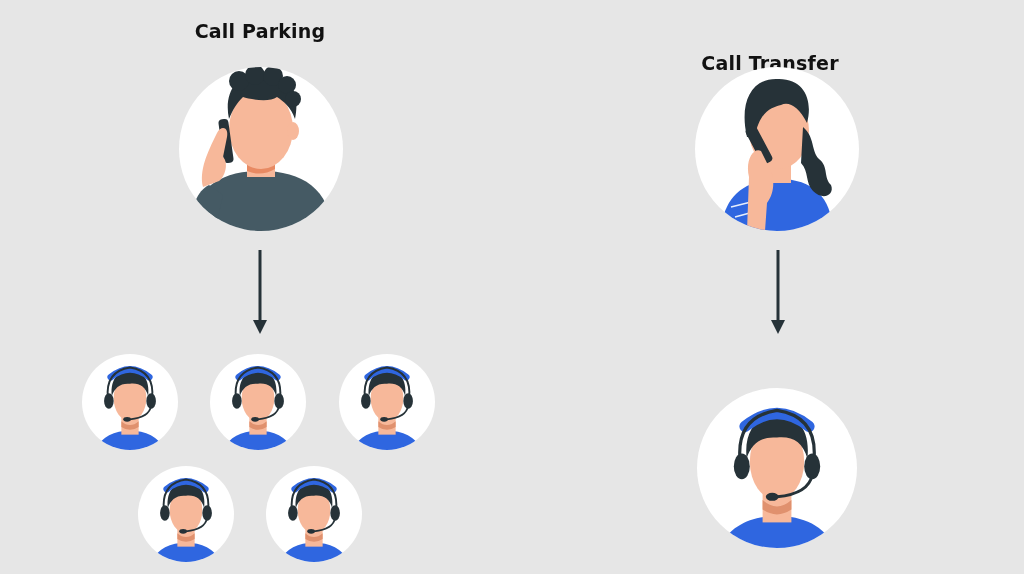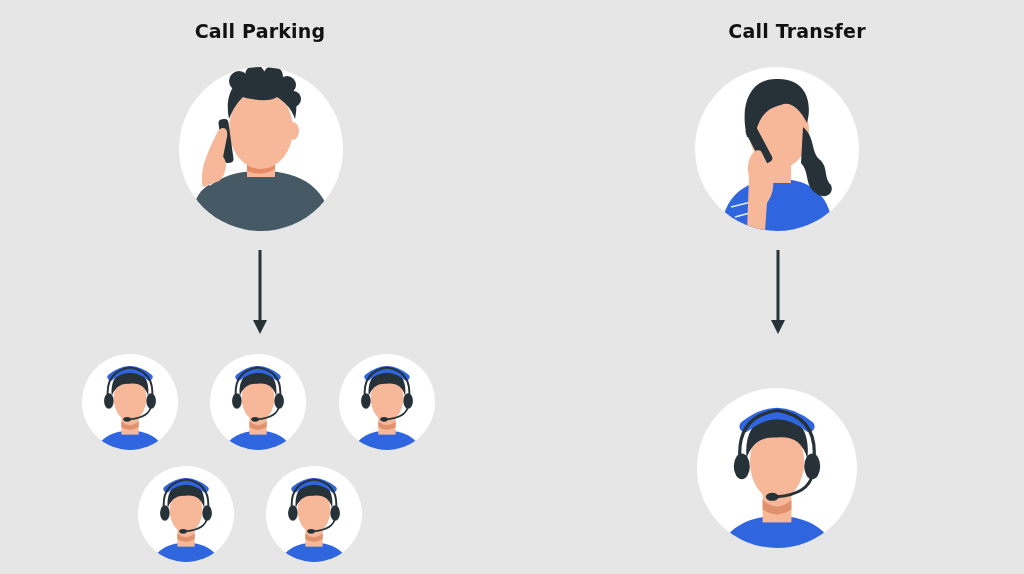--- a/index.html
+++ b/index.html
@@ -33,21 +33,21 @@
       <ellipse cx="28" cy="49" rx="5" ry="8" fill="#263238"></ellipse>
       <ellipse cx="72" cy="49" rx="5" ry="8" fill="#263238"></ellipse>
 
       <path d="M72 54 Q70 66 50 68" stroke="#263238" stroke-width="1.8" fill="none"></path>
       <ellipse cx="47" cy="68" rx="4" ry="2.5" fill="#263238"></ellipse>
     </symbol>
   </defs>
 </svg>
 
 <div class="title" style="left:260px;">Call Parking</div>
-<div class="title" style="left:797px;">Call Transfer</div>
+<div class="title" style="left:770px;margin-top:32px;">Call Transfer</div>
 
 <div class="circle" style="left:179px;top:67px;width:164px;height:164px;">
   <svg viewBox="0 0 164 164">
     <path d="M10 164 C14 122 40 104 82 104 C124 104 150 122 154 164 Z" fill="#455a64"></path>
     <rect x="68" y="80" width="28" height="30" fill="#f7b89a"></rect>
     <path d="M68 96 Q82 104 96 94 L96 102 Q82 110 68 104 Z" fill="#e88a63"></path>
     <ellipse cx="82" cy="62" rx="32" ry="40" fill="#f7b89a"></ellipse>
     <path d="M50 52 C44 24 60 4 84 6 C108 6 122 22 116 52 C112 40 104 34 98 30 C90 36 70 32 64 30 C58 36 54 42 50 52 Z" fill="#263238"></path>
     <circle cx="60" cy="14" r="10" fill="#263238"></circle>
       <circle cx="76" cy="8" r="10" fill="#263238"></circle>

